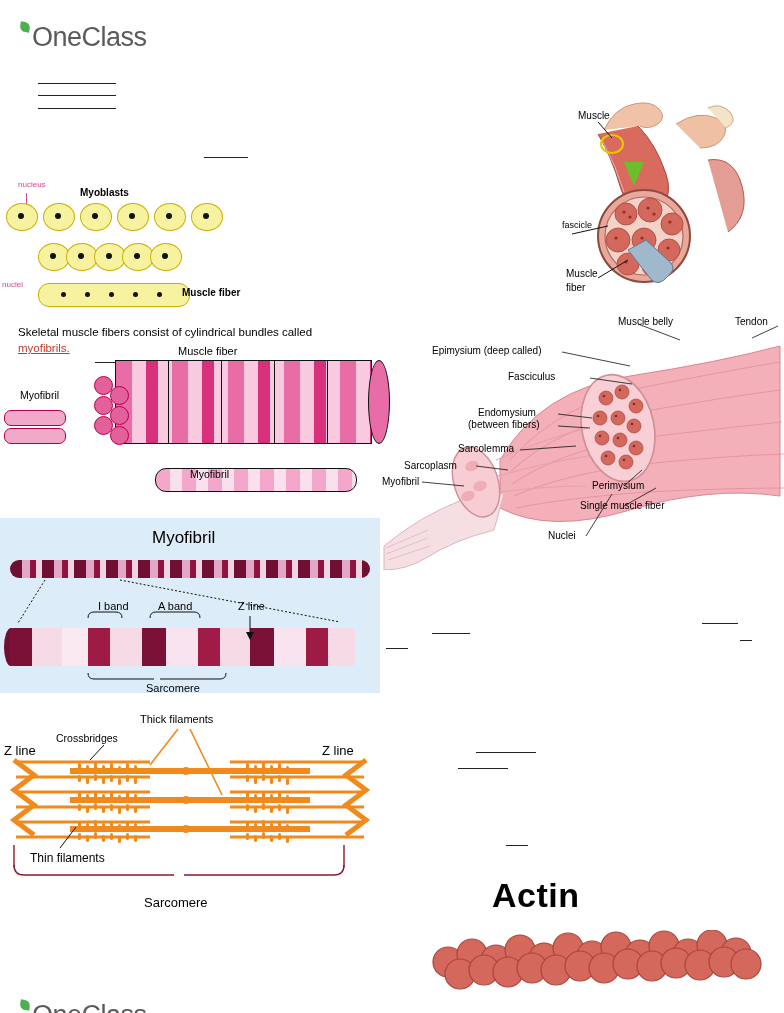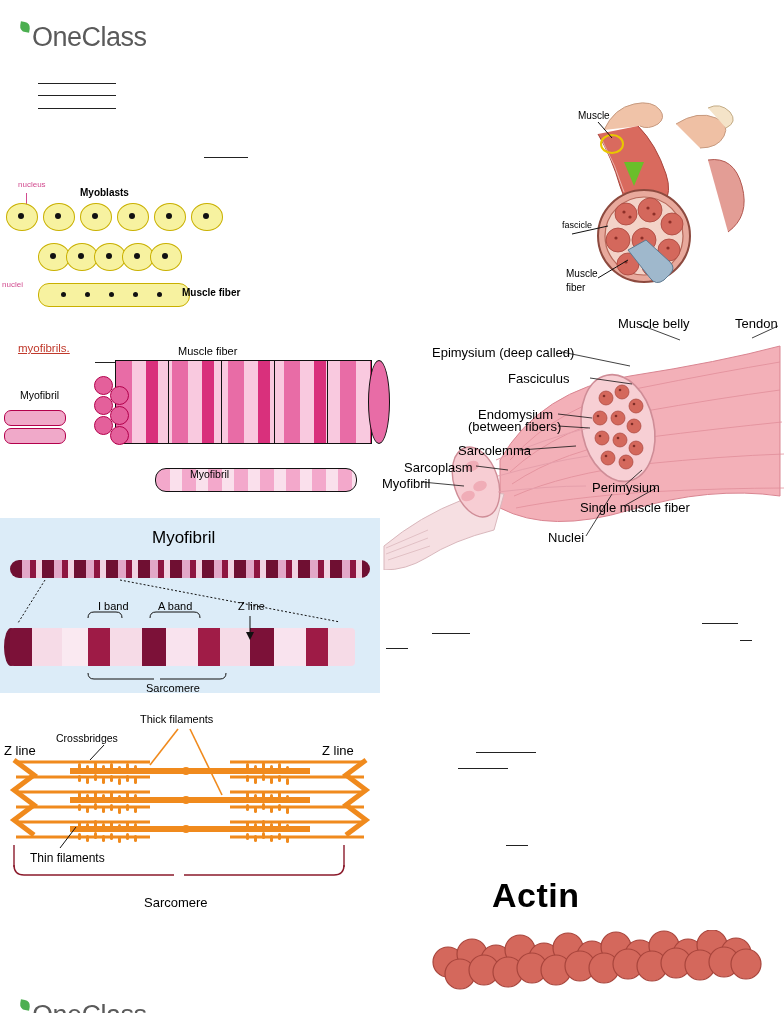--- a/index.html
+++ b/index.html
@@ -65,21 +65,21 @@
   
   .orange-area{position:absolute;left:0;top:705px;width:380px;height:215px;}
 
   
   .actin-title{position:absolute;left:492px;top:876px;font-size:34px;font-weight:bold;letter-spacing:0.5px;}
   .actin-chain{position:absolute;left:432px;top:930px;width:320px;height:60px;}
 
   
   .art1{position:absolute;left:568px;top:100px;width:180px;height:190px;}
   .art2{position:absolute;left:380px;top:310px;width:404px;height:260px;}
-  .tiny{font-size:13px;}
+  .tiny{font-size:10px;}
   .tiny2{font-size:8.5px;}
 </style>
 </head>
 <body>
 
 <div class="page">
 
   <div class="brand brand-top">
     <span class="leaf"></span>
     <span class="logotext">OneClass</span>
@@ -152,20 +152,21 @@
       <span class="nuc" style="left:22px;"></span>
       <span class="nuc" style="left:46px;"></span>
       <span class="nuc" style="left:70px;"></span>
       <span class="nuc" style="left:94px;"></span>
       <span class="nuc" style="left:118px;"></span>
     </div>
     <div class="txt lbl-small" style="left:2px;top:105px;">nuclei</div>
     <div class="txt" style="left:182px;top:112px;font-size:10px;font-weight:bold;">Muscle fiber</div>
   </div>
 
+  <div class="txt" style="left:18px;top:326px;font-size:11.5px;">Skeletal muscle fibers consist of cylindrical bundles called</div>
   <div class="txt" style="left:18px;top:342px;font-size:11.5px;color:#c0392b;text-decoration:underline;">myofibrils.</div>
 
   <div class="txt" style="left:178px;top:345px;font-size:11px;">Muscle fiber</div>
   <div class="line" style="left:95px;top:362px;width:240px;"></div>
 
   <div class="cyl-wrap">
     <div class="cylinder">
       <div class="cyl-body"></div>
       <div class="cyl-lines">
         <span style="left:52px;"></span>

